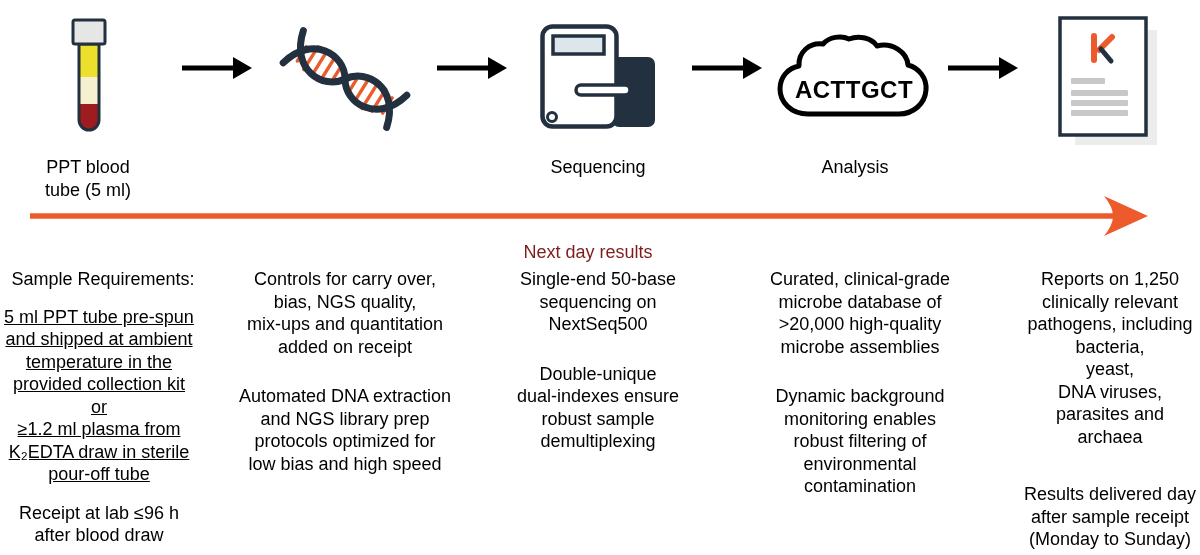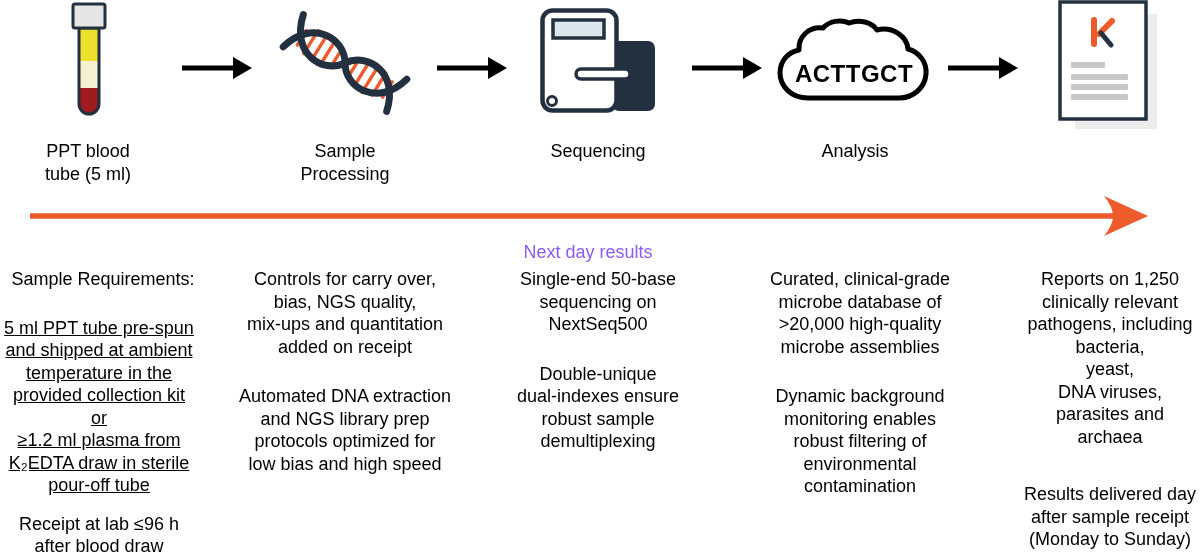--- a/index.html
+++ b/index.html
@@ -7,21 +7,21 @@
     position: relative;
     width: 1200px;
     height: 555px;
     background: #ffffff;
     overflow: hidden;
     font-family: "Liberation Sans", "DejaVu Sans", sans-serif;
     color: #000;
   }
   .step {
     position: absolute;
-    top: 0;
+    top: 16px;
     height: 195px;
     width: 160px;
   }
   .step-label {
     position: absolute;
     top: 140px;
     left: 0;
     width: 100%;
     text-align: center;
     font-size: 18px;
@@ -42,36 +42,36 @@
   .flow-arrow { position: absolute; top: 57px; width: 70px; height: 22px; }
   .timeline { position: absolute; left: 0; top: 194px; width: 1200px; height: 46px; }
   .next-day {
     position: absolute;
     left: 468px;
     top: 241px;
     width: 240px;
     text-align: center;
     font-size: 18px;
     line-height: 22px;
-    color: #8b5cf6;
+    color: #7f1d1d;
   }
   .col {
     position: absolute;
     top: 268px;
     text-align: center;
     font-size: 18px;
     line-height: 22.5px;
   }
   .col p { margin: 0 0 27px 0; white-space: pre-line; }
   .col-1 { left: 0px;    width: 198px; }
   .col-2 { left: 225px;  width: 240px; }
   .col-3 { left: 480px;  width: 236px; }
   .col-4 { left: 735px;  width: 250px; }
   .col-5 { left: 1005px; width: 210px; }
-  .col-1 p.p0 { margin-bottom: 26px; padding-left: 8px; }
+  .col-1 p.p0 { margin-bottom: 15px; padding-left: 8px; }
   .col-1 p.p1 { margin-bottom: 16px; text-decoration: underline; }
   .col-5 p.p0 { margin-bottom: 35px; }
   .cloud-text {
     font-family: "Liberation Sans", "DejaVu Sans", sans-serif;
     font-weight: bold;
     font-size: 24px;
     letter-spacing: 0.5px;
   }
 </style>
 </head>
@@ -117,22 +117,20 @@
           <line x1="95" y1="8" x2="95" y2="39"></line>
           <line x1="105" y1="10" x2="105" y2="36"></line>
           <line x1="115" y1="14" x2="115" y2="32"></line>
         </g>
         <g fill="none" stroke="#22303F" stroke-width="7" stroke-linecap="round">
           <path d="M4,42 C14,2 52,2 65,23 C78,44 116,44 126,4"></path>
           <path d="M4,4 C14,44 52,44 65,23 C78,2 116,2 126,42"></path>
         </g>
       </svg>
     </div>
-    <div class="step-label">Sample
-Processing</div>
   </div>
 
   <svg class="flow-arrow" style="left:437px;" viewBox="0 0 70 22">
     <rect x="0" y="8.5" width="53" height="5" fill="#000"></rect>
     <polygon points="51,0 70,11 51,22" fill="#000"></polygon>
   </svg>
 
   <div class="step" style="left:518px;">
     <svg class="icon-abs" style="left:22px; top:8px;" width="115" height="106" viewBox="0 0 115 106">
       <rect x="72" y="33" width="43" height="70" rx="7" fill="#22303F"></rect>

